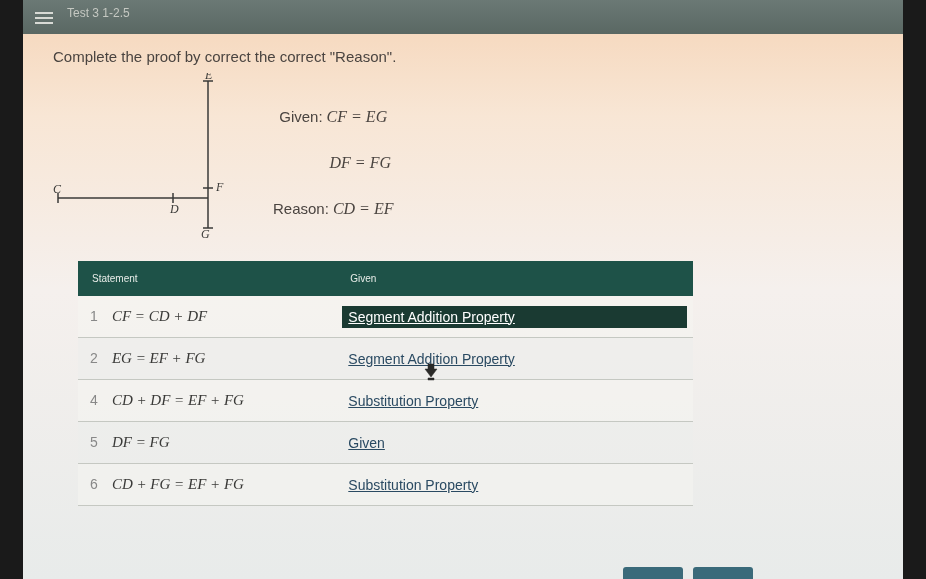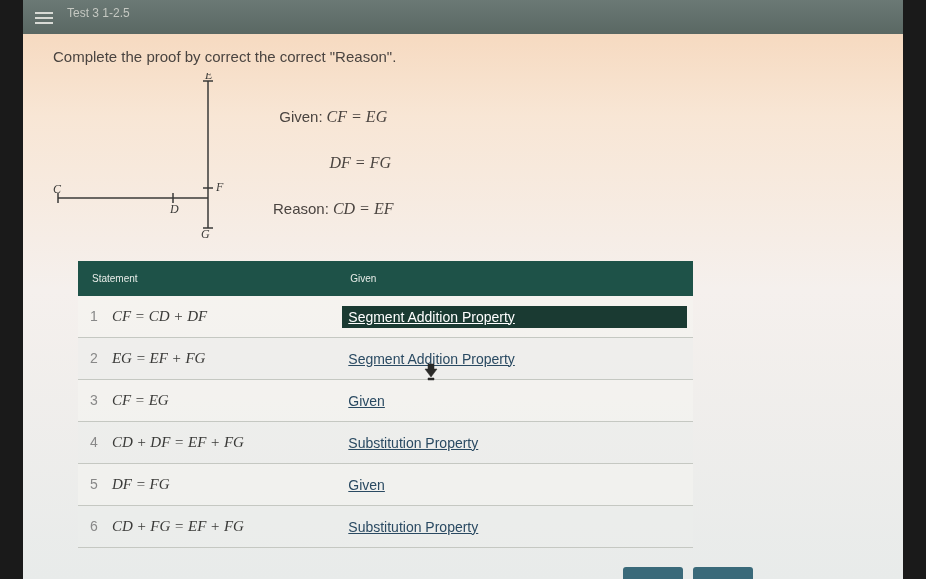--- a/index.html
+++ b/index.html
@@ -241,24 +241,20 @@
             <td><span class="row-num">1</span> <span class="stmt">CF = CD + DF</span></td>
             <td>
               <span class="selected-reason">Segment Addition Property</span>
             </td>
           </tr>
           <tr>
             <td><span class="row-num">2</span> <span class="stmt">EG = EF + FG</span></td>
             <td><span class="reason-link">Segment Addition Property</span></td>
           </tr>
           <tr>
-            <td><span class="row-num">3</span> <span class="stmt">CF = EG</span></td>
-            <td><span class="reason-link">Given</span></td>
-          </tr>
-          <tr>
             <td><span class="row-num">4</span> <span class="stmt">CD + DF = EF + FG</span></td>
             <td><span class="reason-link">Substitution Property</span></td>
           </tr>
           <tr>
             <td><span class="row-num">5</span> <span class="stmt">DF = FG</span></td>
             <td><span class="reason-link">Given</span></td>
           </tr>
           <tr>
             <td><span class="row-num">6</span> <span class="stmt">CD + FG = EF + FG</span></td>
             <td><span class="reason-link">Substitution Property</span></td>

